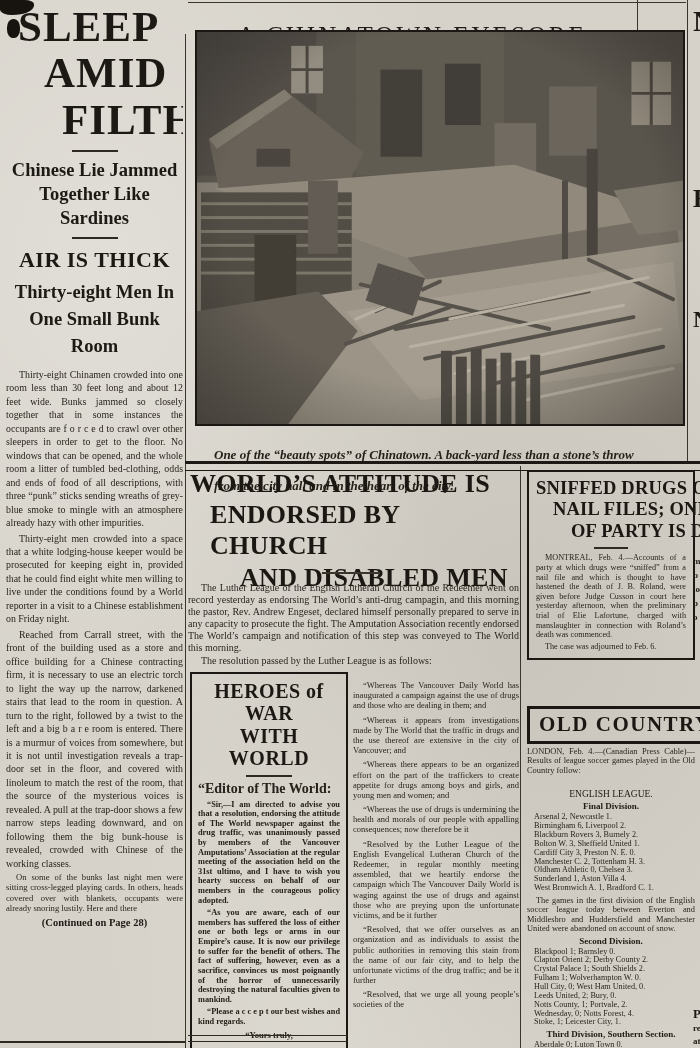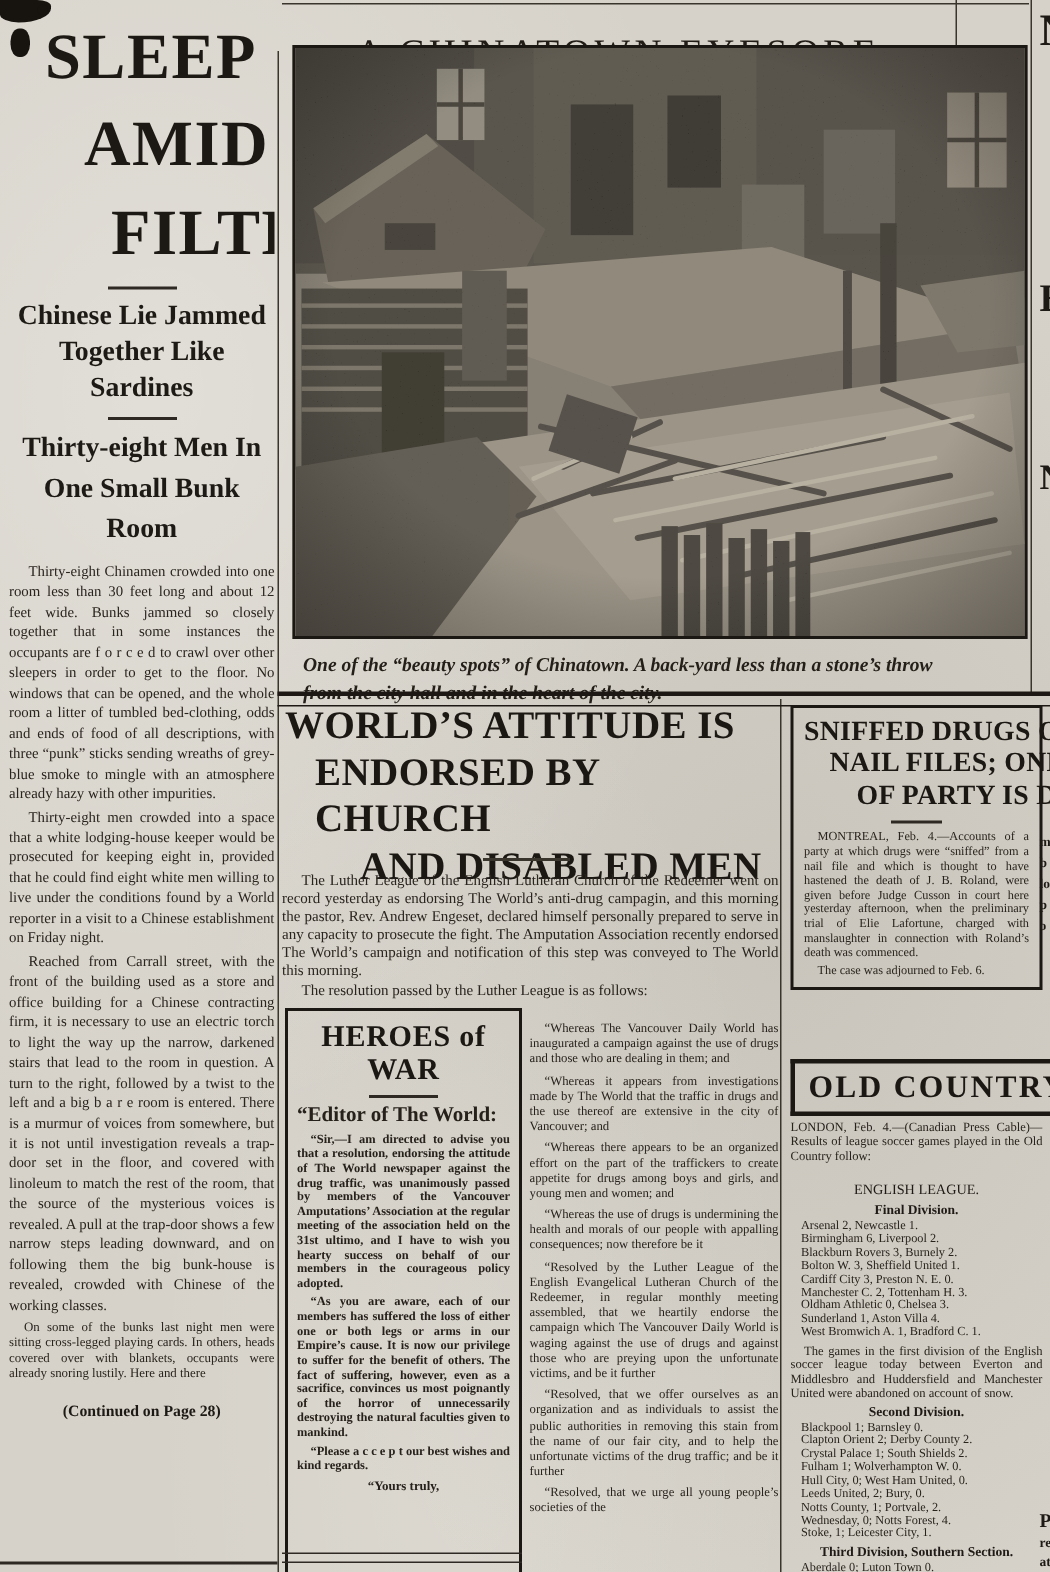--- a/index.html
+++ b/index.html
@@ -10,30 +10,30 @@
       radial-gradient(ellipse at 75% 60%, rgba(110,104,94,.12), transparent 55%),
       radial-gradient(ellipse at 45% 90%, rgba(255,255,255,.15), transparent 40%),
       #d6d2c9;
     font-family:"Liberation Serif","DejaVu Serif",serif;
     color:#241f1a;
   }
   .rule{position:absolute;background:#39342c;}
 
   
   #left-col{position:absolute;left:6px;top:4px;width:177px;height:1038px;overflow:hidden;}
-  .mast p{margin:12px;font-weight:bold;font-size:43px;line-height:1.08;letter-spacing:1px;color:#1c1813;}
+  .mast p{margin:0;font-weight:bold;font-size:43px;line-height:1.08;letter-spacing:1px;color:#1c1813;}
   .mast p:nth-child(1){padding-left:12px;}
   .mast p:nth-child(2){padding-left:38px;}
   .mast p:nth-child(3){padding-left:56px;}
   .shortrule{width:46px;height:0;border-top:2px solid #2e2922;margin:7px auto 6px;}
   .subhead{font-weight:bold;font-size:18.5px;line-height:1.3;text-align:center;margin:2px 0;color:#1d1914;}
   .crosshead{font-weight:bold;font-size:22px;text-align:center;margin:8px 0 6px;color:#1c1813;letter-spacing:.5px;}
   .deck{font-weight:bold;font-size:18.5px;line-height:1.45;text-align:center;margin:2px 0 8px;color:#1d1914;}
   .bodytext p{margin:0 0 2px;font-size:9.9px;line-height:1.36;text-align:justify;text-indent:13px;color:#2a241e;}
-  .fineprint{margin:2px 0 16px;font-size:8.6px;line-height:1.18;text-align:justify;text-indent:10px;color:#2a241e;}
+  .fineprint{margin:2px 0 4px;font-size:8.6px;line-height:1.18;text-align:justify;text-indent:10px;color:#2a241e;}
   .continued{font-weight:bold;font-size:10.5px;text-align:center;margin-top:3px;color:#1d1914;}
   #left-bottom-rule{left:0;top:1041px;width:185px;height:5px;background:none;border-top:2px solid #2e2922;border-bottom:1px solid #2e2922;}
 
   
   .blob{position:absolute;background:#17130f;}
   #blob1{left:0;top:0;width:34px;height:15px;border-radius:0 30% 70% 40%;}
   #blob2{left:7px;top:19px;width:13px;height:19px;border-radius:45%;}
   #blob3{left:25px;top:3px;width:7px;height:7px;border-radius:50%;}
 
   
@@ -44,21 +44,21 @@
   #vrule-mid{left:520px;top:466px;width:1px;height:582px;}
 
   
   #photo-overline{position:absolute;left:188px;top:5px;width:448px;text-align:center;
     font-size:25px;letter-spacing:3px;color:#211c16;font-weight:normal;}
   #photo-frame{position:absolute;left:195px;top:30px;width:490px;height:396px;
     border:2px solid #1b1712;box-sizing:border-box;background:#6f6a60;}
   #photo-frame svg{display:block;width:100%;height:100%;}
   #photo-caption{position:absolute;left:198px;top:431px;width:492px;
     font-weight:bold;font-style:italic;font-size:13px;line-height:1.16;color:#241f18;}
-  #photo-caption p{margin:4px;}
+  #photo-caption p{margin:16px;}
   #caption-rule{left:185px;top:461px;width:515px;height:6px;background:none;
     border-top:3px solid #1d1813;border-bottom:1px solid #1d1813;}
 
   
   #main-headline{position:absolute;left:190px;top:468px;width:330px;}
   #main-headline p{margin:0;font-weight:bold;font-size:26px;line-height:1.2;letter-spacing:.3px;color:#1b1712;}
   #main-headline p:nth-child(2){padding-left:20px;}
   #main-headline p:nth-child(3){padding-left:50px;}
   #main-rule{left:322px;top:572px;width:58px;height:2px;}
   #main-lede{position:absolute;left:188px;top:582px;width:331px;
@@ -141,20 +141,21 @@
 
   <section id="left-col">
     <div class="mast">
         <p>SLEEP</p>
         <p>AMID</p>
         <p>FILTH</p>
       </div>
     <div class="shortrule"></div>
     <p class="subhead">Chinese Lie Jammed Together Like Sardines</p>
     <div class="shortrule"></div>
+    <p class="crosshead">AIR IS THICK</p>
     <p class="deck">Thirty-eight Men In One Small Bunk Room</p>
     <div class="bodytext">
         <p>Thirty-eight Chinamen crowded into one room less than 30 feet long and about 12 feet wide. Bunks jammed so closely together that in some instances the occupants are f o r c e d to crawl over other sleepers in order to get to the floor.  No windows that can be opened, and the whole room a litter of tumbled bed-clothing, odds and ends of food of all descriptions, with three “punk” sticks sending wreaths of grey-blue smoke to mingle with an atmosphere already hazy with other impurities.</p>
         <p>Thirty-eight men crowded into a space that a white lodging-house keeper would be prosecuted for keeping eight in, provided that he could find eight white men willing to live under the conditions found by a World reporter in a visit to a Chinese establishment on Friday night.</p>
         <p>Reached from Carrall street, with the front of the building used as a store and office building for a Chinese contracting firm, it is necessary to use an electric torch to light the way up the narrow, darkened stairs that lead to the room in question.  A turn to the right, followed by a twist to the left and a big b a r e room is entered. There is a murmur of voices from somewhere, but it is not until investigation reveals a trap-door set in the floor, and covered with linoleum to match the rest of the room, that the source of the mysterious voices is revealed.  A pull at the trap-door shows a few narrow steps leading downward, and on following them the big bunk-house is revealed, crowded with Chinese of the working classes.</p>
       </div>
     <p class="fineprint">On some of the bunks last night men were sitting cross-legged playing cards.  In others, heads covered over with blankets, occupants were already snoring lustily.  Here and there</p>
     <p class="continued">(Continued on Page 28)</p>
   </section>
   <div class="rule" id="left-bottom-rule"></div>
@@ -262,20 +263,21 @@
   <div id="main-lede">
     <p>The Luther League of the English Lutheran Church of the Redeemer went on record yesterday as endorsing The World’s anti-drug campagin, and this morning the pastor, Rev. Andrew Engeset, declared himself personally prepared to serve in any capacity to prosecute the fight.  The Amputation Association recently endorsed The World’s campaign and notification of this step was conveyed to The World this morning.</p>
   </div>
   <div id="lede-follow">
     <p>The resolution passed by the Luther League is as follows:</p>
   </div>
 
   <section id="heroes-box">
     <div class="heroes-head">
         <p>HEROES of WAR</p>
+        <p>WITH WORLD</p>
       </div>
     <div class="shortrule"></div>
     <p class="salutation">“Editor of The World:</p>
     <div class="heroes-body">
         <p>“Sir,—I am directed to advise you that a resolution, endorsing the attitude of The World newspaper against the drug traffic, was unanimously passed by members of the Vancouver Amputations’ Association at the regular meeting of the association held on the 31st ultimo, and I have to wish you hearty success on behalf of our members in the courageous policy adopted.</p>
         <p>“As you are aware, each of our members has suffered the loss of either one or both legs or arms in our Empire’s cause. It is now our privilege to suffer for the benefit of others. The fact of suffering, however, even as a sacrifice, convinces us most poignantly of the horror of unnecessarily destroying the natural faculties given to mankind.</p>
         <p>“Please a c c e p t our best wishes and kind regards.</p>
       </div>
     <p class="sig-yours">“Yours truly,</p>
 

